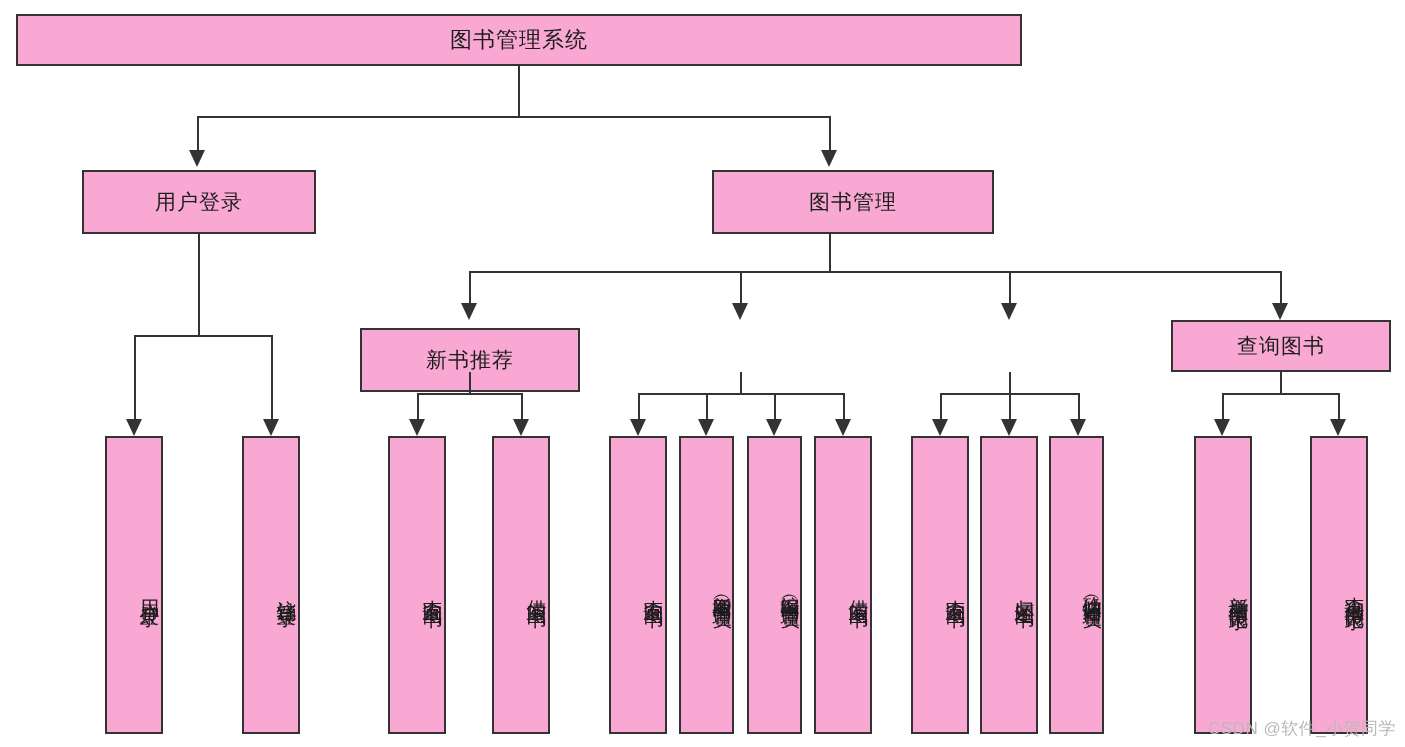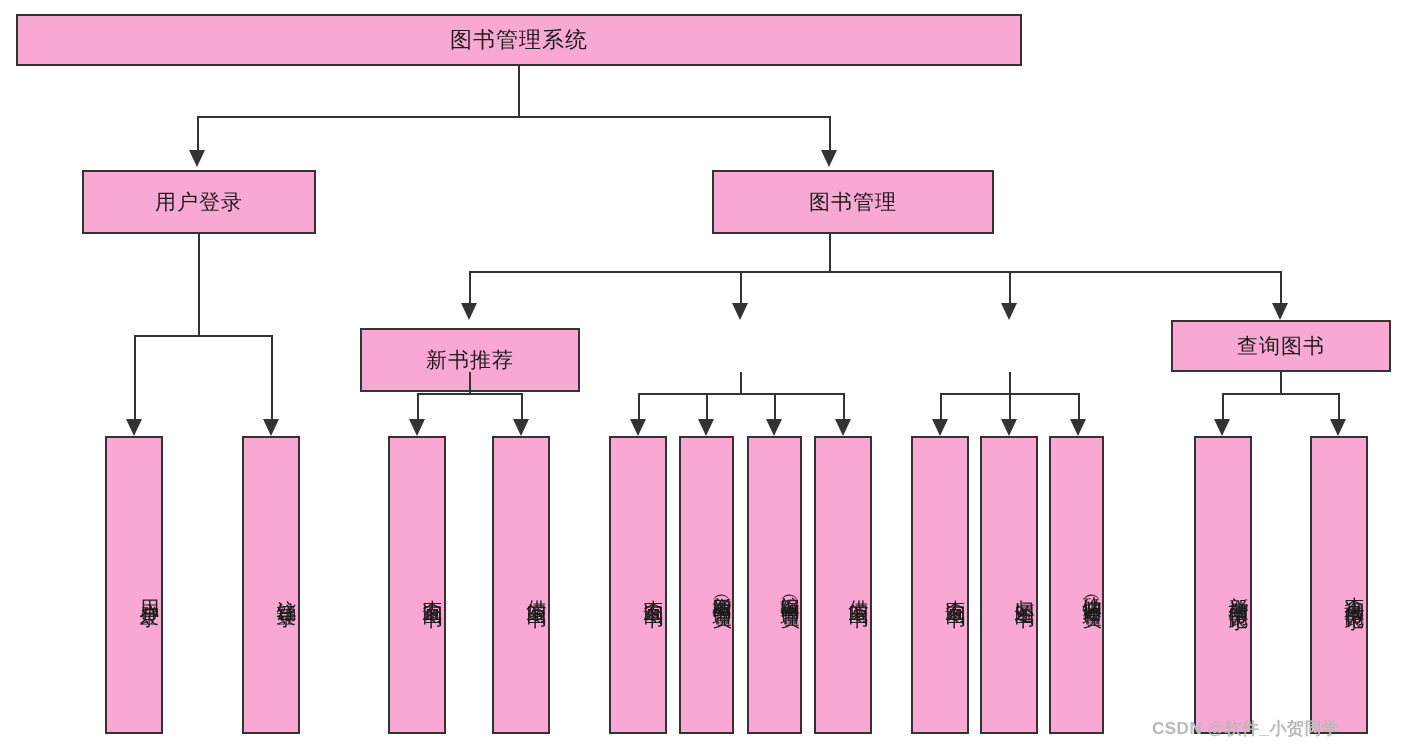--- a/index.html
+++ b/index.html
@@ -160,15 +160,15 @@
   <div class="node leaf tall-text" style="left:747px;top:436px;width:55px;height:298px;">编辑图书（管理员）</div>
   <div class="node leaf" style="left:814px;top:436px;width:58px;height:298px;">借阅图书</div>
 
   <div class="node leaf" style="left:911px;top:436px;width:58px;height:298px;">查询图书</div>
   <div class="node leaf" style="left:980px;top:436px;width:58px;height:298px;">归还图书</div>
   <div class="node leaf tall-text" style="left:1049px;top:436px;width:55px;height:298px;">确认归还（管理员）</div>
 
   <div class="node leaf" style="left:1194px;top:436px;width:58px;height:298px;">新增借阅记录</div>
   <div class="node leaf" style="left:1310px;top:436px;width:58px;height:298px;">查询借阅记录</div>
 
-  <div class="watermark" style="left:1152px;top:717px;font-weight:bold;">CSDN @软件_小贺同学</div>
+  <div class="watermark" style="left:1208px;top:717px;">CSDN @软件_小贺同学</div>
 
 </div>
 
 </body></html>

